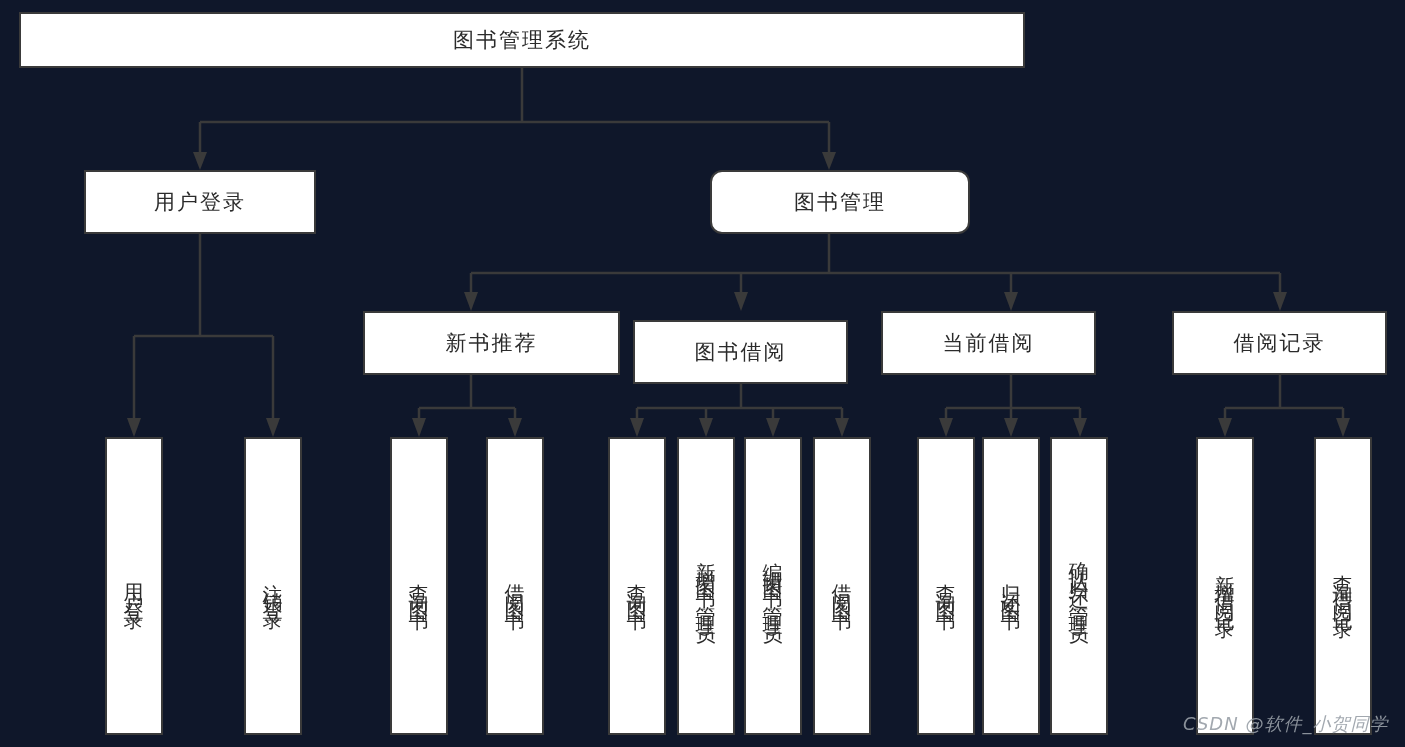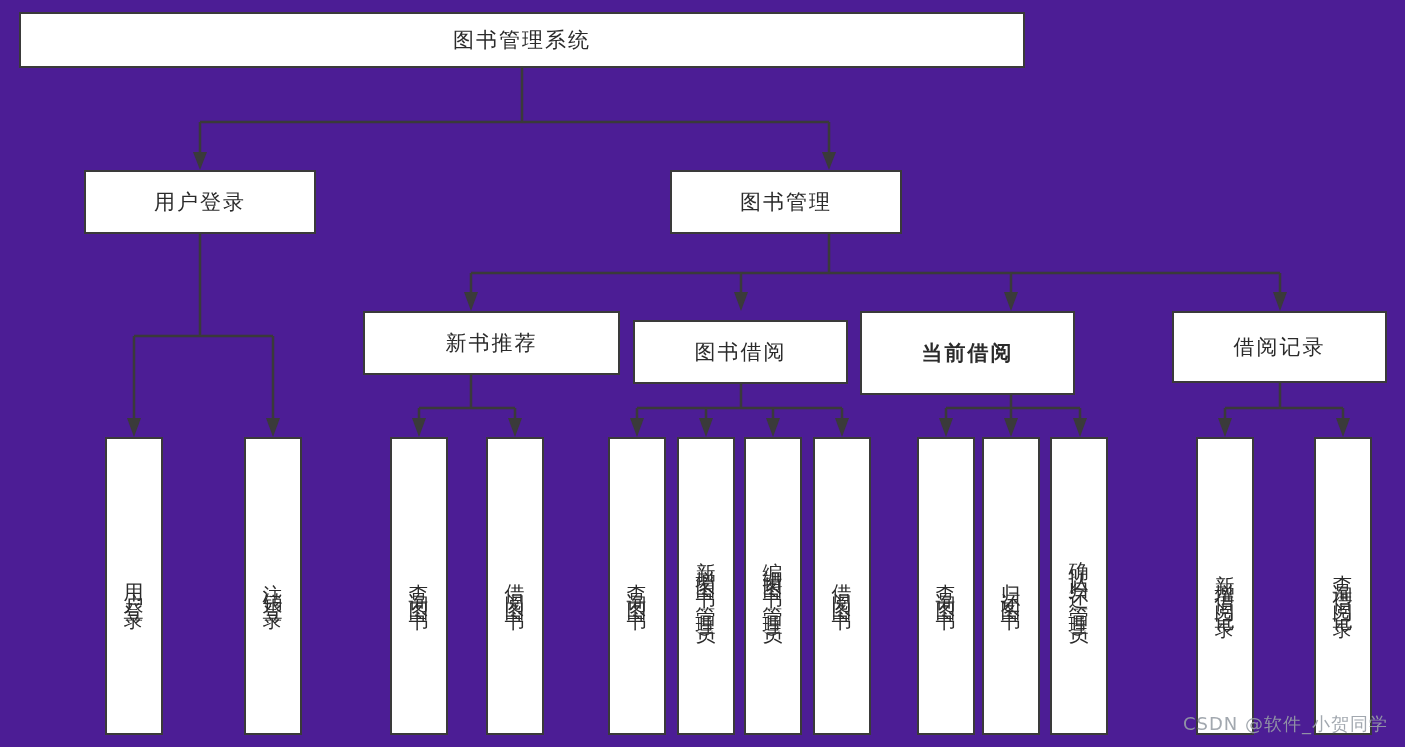--- a/index.html
+++ b/index.html
@@ -1,21 +1,21 @@
 <!DOCTYPE html>
 <html><head>
 <meta charset="utf-8">
 <style>
   * { box-sizing: border-box; margin: 0; padding: 0; }
   html, body { background: #ffffff; }
   .canvas {
     position: relative;
     width: 1405px;
     height: 747px;
-    background: #4c1d95;
+    background: #0f172a;
     font-family: "DejaVu Sans", "Liberation Sans", sans-serif;
     color: #2b2b2b;
     overflow: hidden;
   }
   .wires { position: absolute; left: 0; top: 0; }
   .node {
     position: absolute;
     background: #ffffff;
     border: 2.5px solid #3a3a3a;
     display: flex;
@@ -46,20 +46,21 @@
   }
   .watermark {
     position: absolute;
     left: 1183px;
     top: 712px;
     font-size: 18px;
     letter-spacing: 1px;
     color: rgba(152, 158, 166, 0.9);
     white-space: nowrap;
     z-index: 5;
+    font-style: italic;
   }
 </style>
 </head>
 <body>
 
 <div class="canvas">
 
   <svg class="wires" width="1405" height="747" viewBox="0 0 1405 747">
     <g stroke="#3a3a3a" stroke-width="2.5" fill="none">
       <path d="M522 68 V122 M200 122 H829 M200 122 V153 M829 122 V153"></path>
@@ -89,26 +90,26 @@
       <polygon points="1004,418 1018,418 1011,437"></polygon>
       <polygon points="1073,418 1087,418 1080,437"></polygon>
       <polygon points="1218,418 1232,418 1225,437"></polygon>
       <polygon points="1336,418 1350,418 1343,437"></polygon>
     </g>
   </svg>
 
   <div class="node" style="left:19px; top:12px; width:1006px; height:56px;">图书管理系统</div>
 
   <div class="node" style="left:84px; top:170px; width:232px; height:64px;">用户登录</div>
-  <div class="node" style="left:670px; top:170px; width:232px; height:64px;">图书管理</div>
+  <div class="node" style="left:710px; top:170px; width:260px; height:64px;border-radius:12px;">图书管理</div>
 
   <div class="node" style="left:363px; top:311px; width:257px; height:64px;">新书推荐</div>
   <div class="node" style="left:633px; top:311px; width:215px; height:64px;margin-top:9px;">图书借阅</div>
-  <div class="node" style="left:860px; top:311px; width:215px; height:84px;font-weight:bold;">当前借阅</div>
-  <div class="node" style="left:1172px; top:311px; width:215px; height:72px;">借阅记录</div>
+  <div class="node" style="left:881px; top:311px; width:215px; height:64px;">当前借阅</div>
+  <div class="node" style="left:1172px; top:311px; width:215px; height:64px;">借阅记录</div>
 
   <div class="leaf" style="left:105px;">
     <span class="vtext">用户登录</span>
   </div>
   <div class="leaf" style="left:244px;">
     <span class="vtext">注销登录</span>
   </div>
 
   <div class="leaf" style="left:390px;">
     <span class="vtext">查询图书</span>

